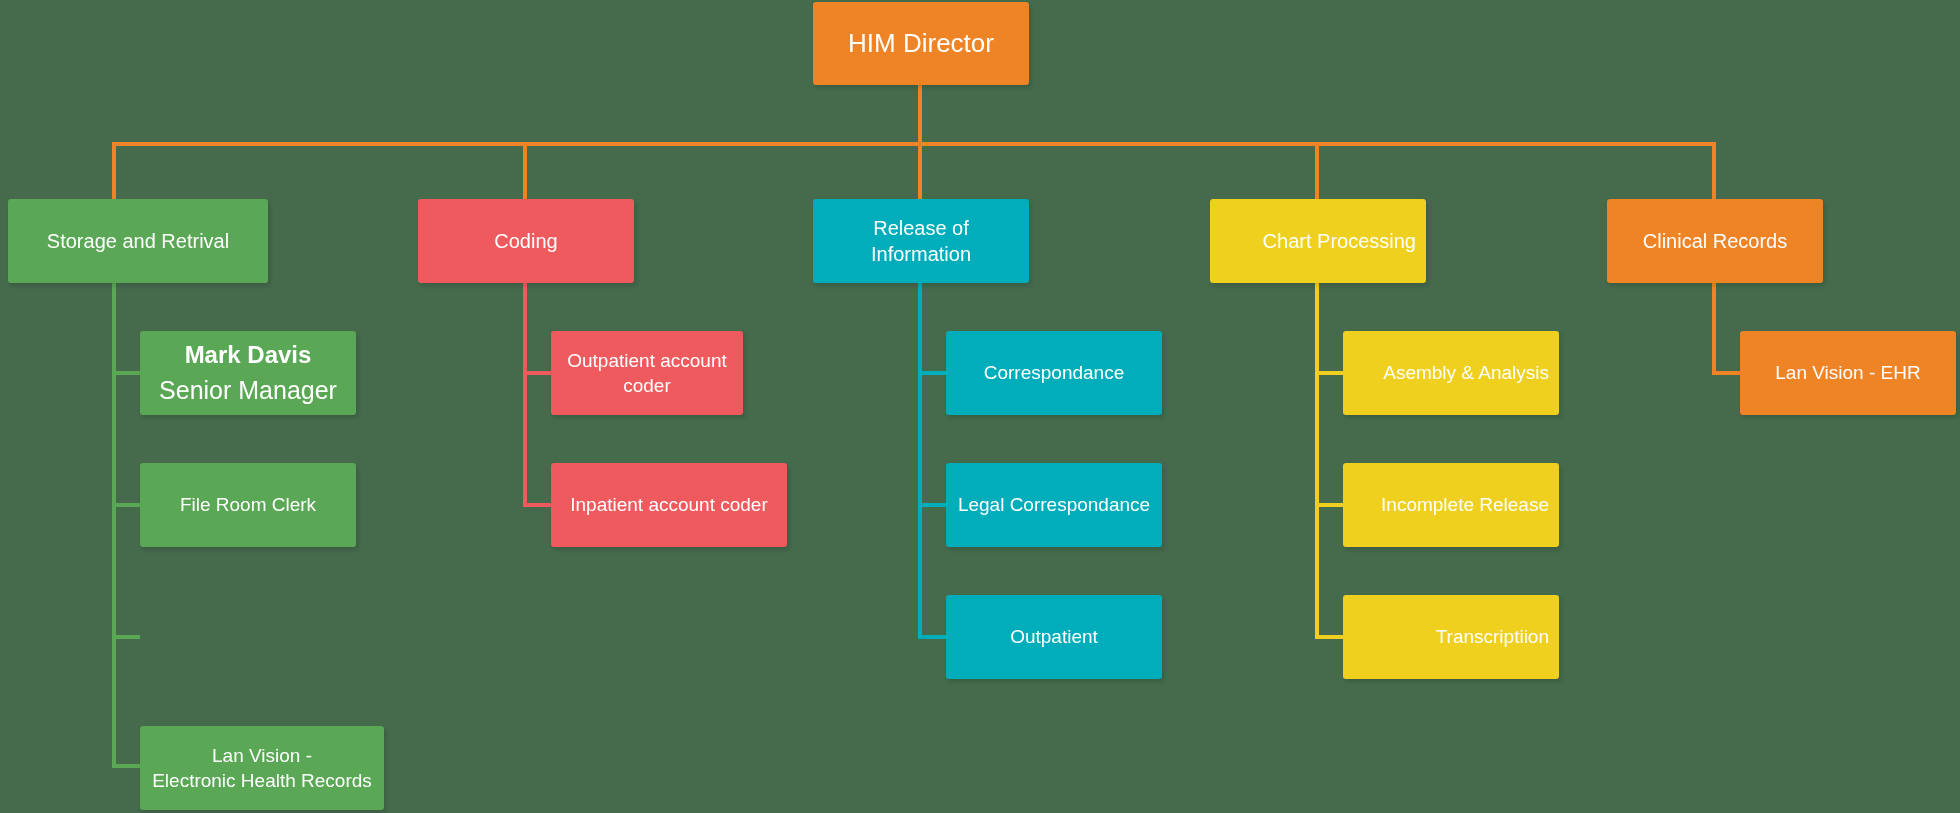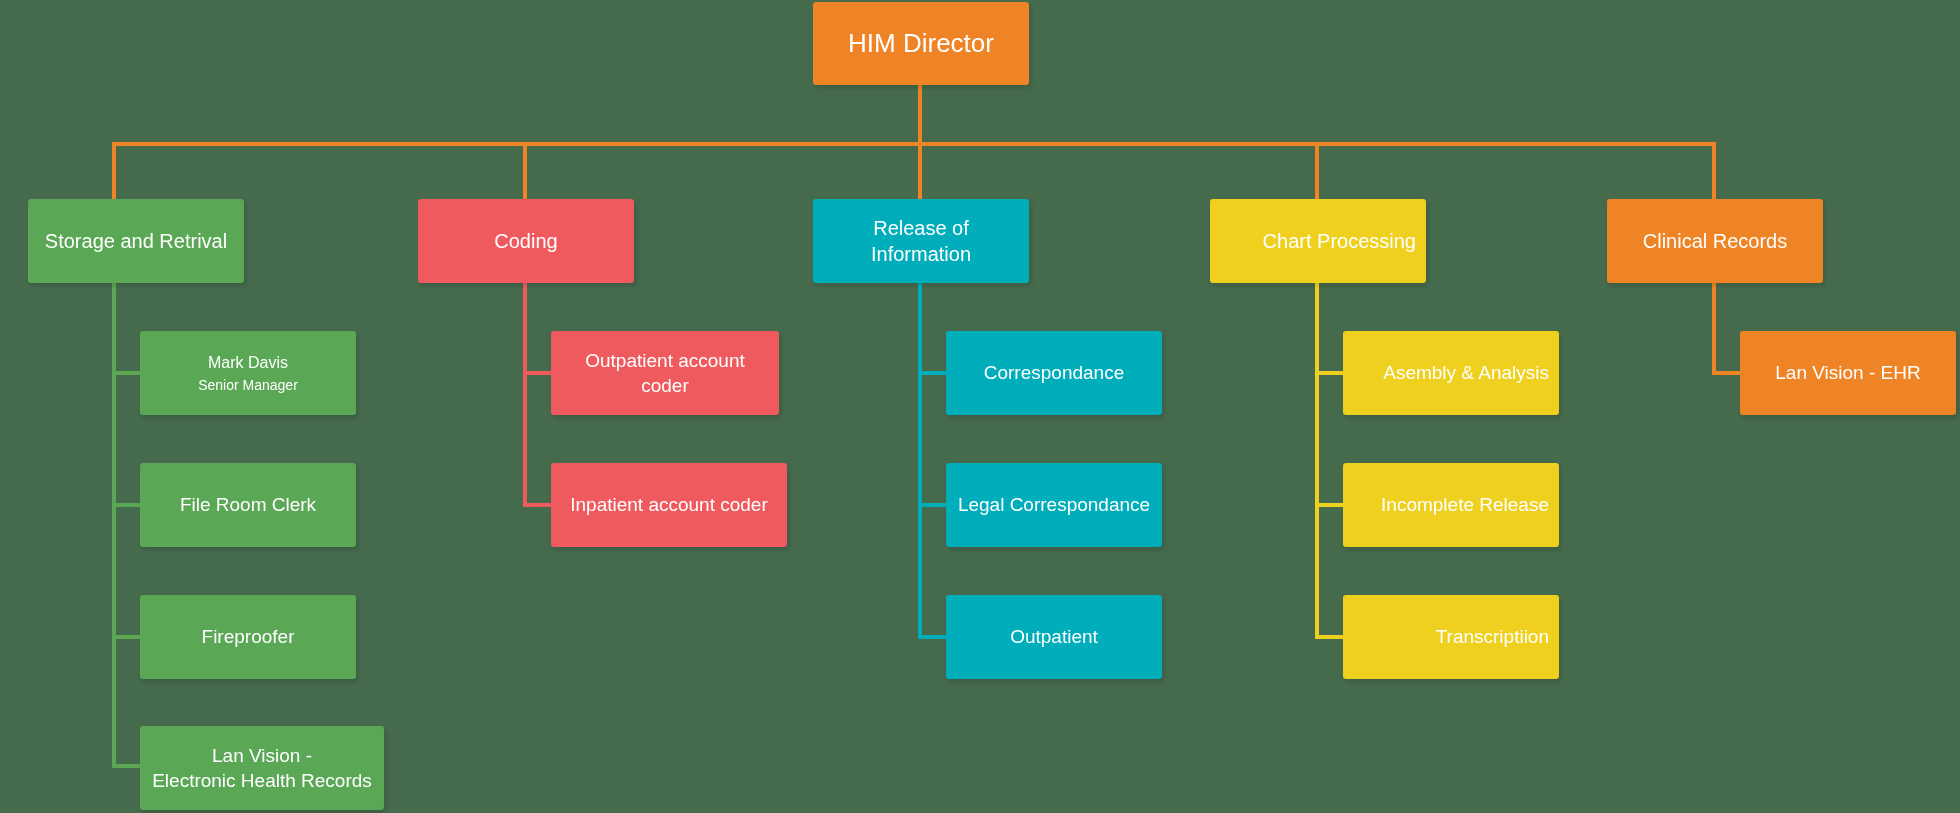--- a/index.html
+++ b/index.html
@@ -52,22 +52,22 @@
   .n-orange { background: #ee8426; }
   .n-green  { background: #5aa755; }
   .n-red    { background: #ef5a5e; align-items: center; }
   .n-teal   { background: #00adbb; }
   .n-yellow { background: #efd01f; align-items: flex-end; }
 
   .lvl1 { font-size: 26px; font-weight: 400; }
   .lvl2 { font-size: 20px; font-weight: 400; }
   .lvl3 { font-size: 19px; font-weight: 400; }
 
-  .node.has-sub .title { font-weight: 400; font-size: 16px; margin-bottom: 3px; }
-  .node.has-sub .subtitle { font-weight: 400; font-size: 14px; }
+  .node.has-sub .title { font-weight: 700; font-size: 24px; margin-bottom: 3px; }
+  .node.has-sub .subtitle { font-weight: 400; font-size: 25px; }
 </style>
 </head>
 <body>
 
 <div id="chart">
 
   <div class="conn c-orange" style="left:918px; top:85px; width:4px; height:57px;"></div>
 
   <div class="conn c-orange" style="left:112px; top:142px; width:1604px; height:4px;"></div>
 
@@ -97,21 +97,21 @@
   <div class="conn c-yellow" style="left:1315px; top:503px; width:28px; height:4px;"></div>
   <div class="conn c-yellow" style="left:1315px; top:635px; width:28px; height:4px;"></div>
 
   <div class="conn c-orange" style="left:1712px; top:283px; width:4px; height:92px;"></div>
   <div class="conn c-orange" style="left:1712px; top:371px; width:28px; height:4px;"></div>
 
   <div class="node n-orange lvl1" style="left:813px; top:2px; width:216px; height:83px;">
     <span class="title">HIM Director</span>
   </div>
 
-  <div class="node n-green lvl2" style="left:8px; top:199px; width:216px; height:84px;margin-left:20px;">
+  <div class="node n-green lvl2" style="left:8px; top:199px; width:260px; height:84px;">
     <span class="title">Storage and Retrival</span>
   </div>
 
   <div class="node n-red lvl2" style="left:418px; top:199px; width:216px; height:84px;">
     <span class="title">Coding</span>
   </div>
 
   <div class="node n-teal lvl2" style="left:813px; top:199px; width:216px; height:84px;">
     <span class="title">Release of Information</span>
   </div>
@@ -126,30 +126,27 @@
 
   <div class="node n-green lvl3 has-sub" style="left:140px; top:331px; width:216px; height:84px;">
     <span class="title">Mark Davis</span>
     <span class="subtitle">Senior Manager</span>
   </div>
 
   <div class="node n-green lvl3" style="left:140px; top:463px; width:216px; height:84px;">
     <span class="title">File Room Clerk</span>
   </div>
 
-  <div class="node n-green lvl3" style="left:140px; top:595px; width:216px; height:84px;">
-    <span class="title">Fireproofer</span>
-  </div>
 
   <div class="node n-green lvl3" style="left:140px; top:726px; width:244px; height:84px;">
     <span class="title">Lan Vision -</span>
     <span class="subtitle">Electronic Health Records</span>
   </div>
 
-  <div class="node n-red lvl3" style="left:551px; top:331px; width:228px; height:84px;">
+  <div class="node n-red lvl3" style="left:551px; top:331px; width:192px; height:84px;">
     <span class="title">Outpatient account coder</span>
   </div>
 
   <div class="node n-red lvl3" style="left:551px; top:463px; width:236px; height:84px;">
     <span class="title">Inpatient account coder</span>
   </div>
 
   <div class="node n-teal lvl3" style="left:946px; top:331px; width:216px; height:84px;">
     <span class="title">Correspondance</span>
   </div>

